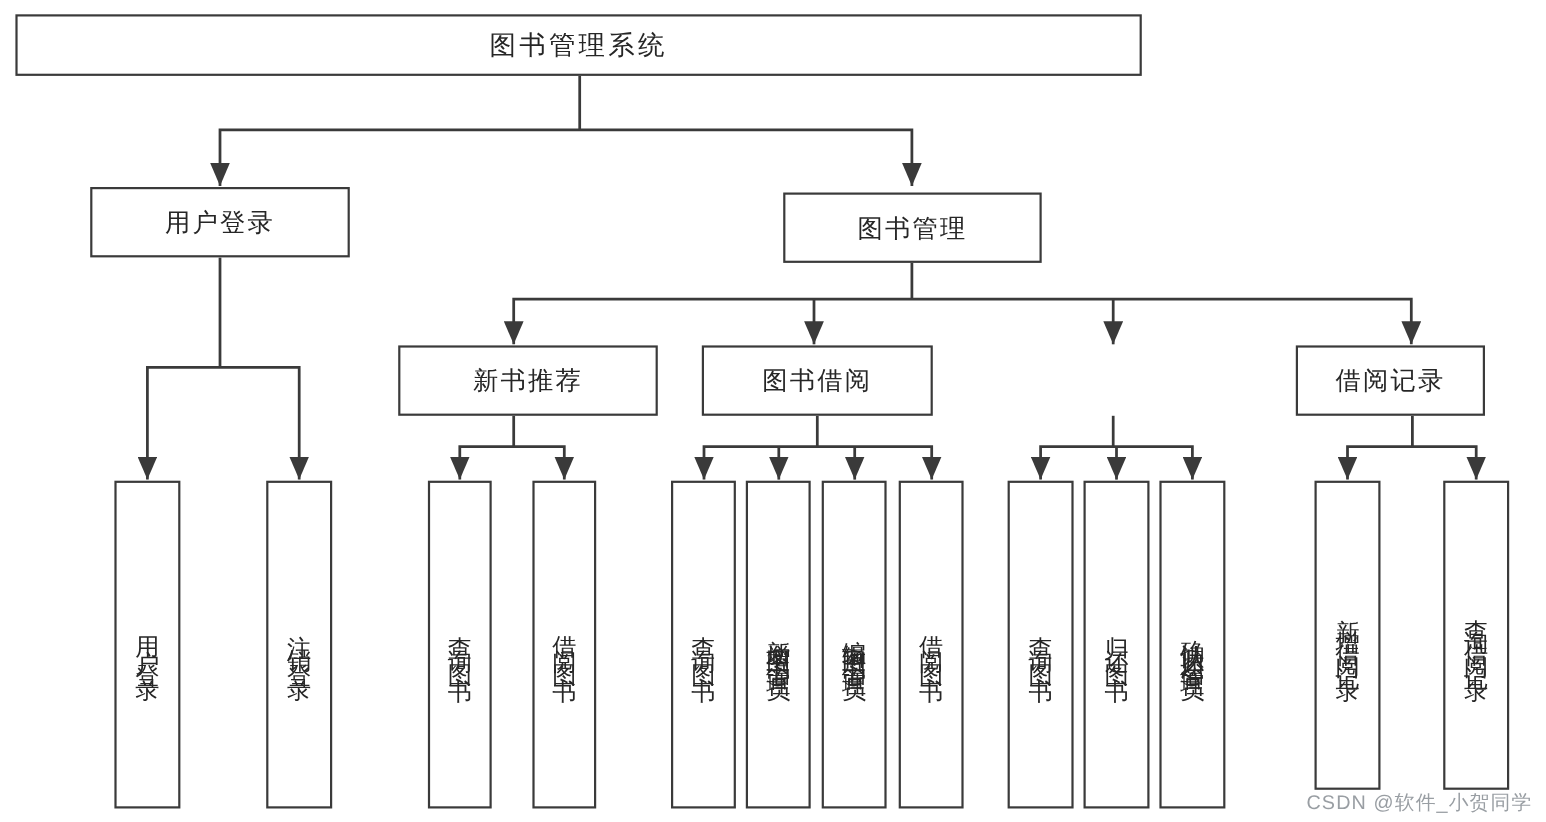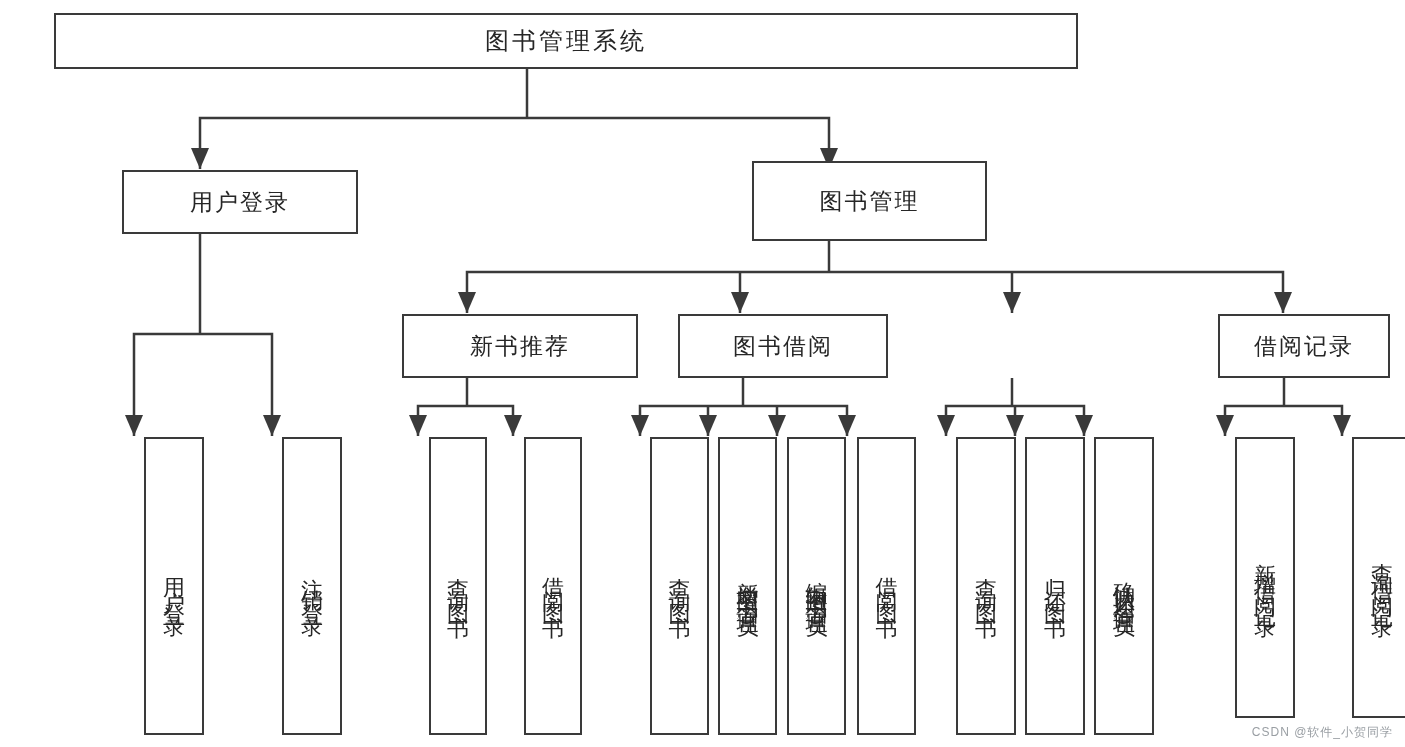--- a/index.html
+++ b/index.html
@@ -19,38 +19,37 @@
   }
   .box {
     position: absolute;
     box-sizing: border-box;
     background: #ffffff;
     border: 2.5px solid #3a3a3a;
     display: flex;
     align-items: center;
     justify-content: center;
     text-align: center;
-    margin-left: 40px;
   }
   .h-label { font-size: 23px; letter-spacing: 2px; white-space: nowrap; }
   .root-label { font-size: 24px; letter-spacing: 3px; }
   .leaf .v-label {
     writing-mode: vertical-rl;
     text-orientation: mixed;
     font-size: 22px;
     letter-spacing: 13px;
     line-height: 1;
   }
   .leaf.tight .v-label { letter-spacing: 5px; }
   .leaf.mid .v-label { letter-spacing: 11px; }
   #watermark {
     position: absolute;
     right: 12px;
     bottom: 6px;
-    font-size: 12px;
+    font-size: 18px;
     color: rgba(148, 153, 158, 0.95);
     letter-spacing: 1px;
     white-space: nowrap;
     z-index: 5;
   }
 </style>
 </head>
 <body>
 
 <div id="stage">
@@ -92,21 +91,21 @@
     </g>
   </svg>
 
   <div class="box" style="left:14px; top:13px; width:1024px; height:56px;">
     <span class="root-label">图书管理系统</span>
   </div>
 
   <div class="box" style="left:82px; top:170px; width:236px; height:64px;">
     <span class="h-label">用户登录</span>
   </div>
-  <div class="box" style="left:712px; top:161px; width:235px; height:80px;">
+  <div class="box" style="left:712px; top:175px; width:235px; height:64px;">
     <span class="h-label">图书管理</span>
   </div>
 
   <div class="box" style="left:362px; top:314px; width:236px; height:64px;">
     <span class="h-label">新书推荐</span>
   </div>
   <div class="box" style="left:638px; top:314px; width:210px; height:64px;">
     <span class="h-label">图书借阅</span>
   </div>
   <div class="box" style="left:1178px; top:314px; width:172px; height:64px;">

